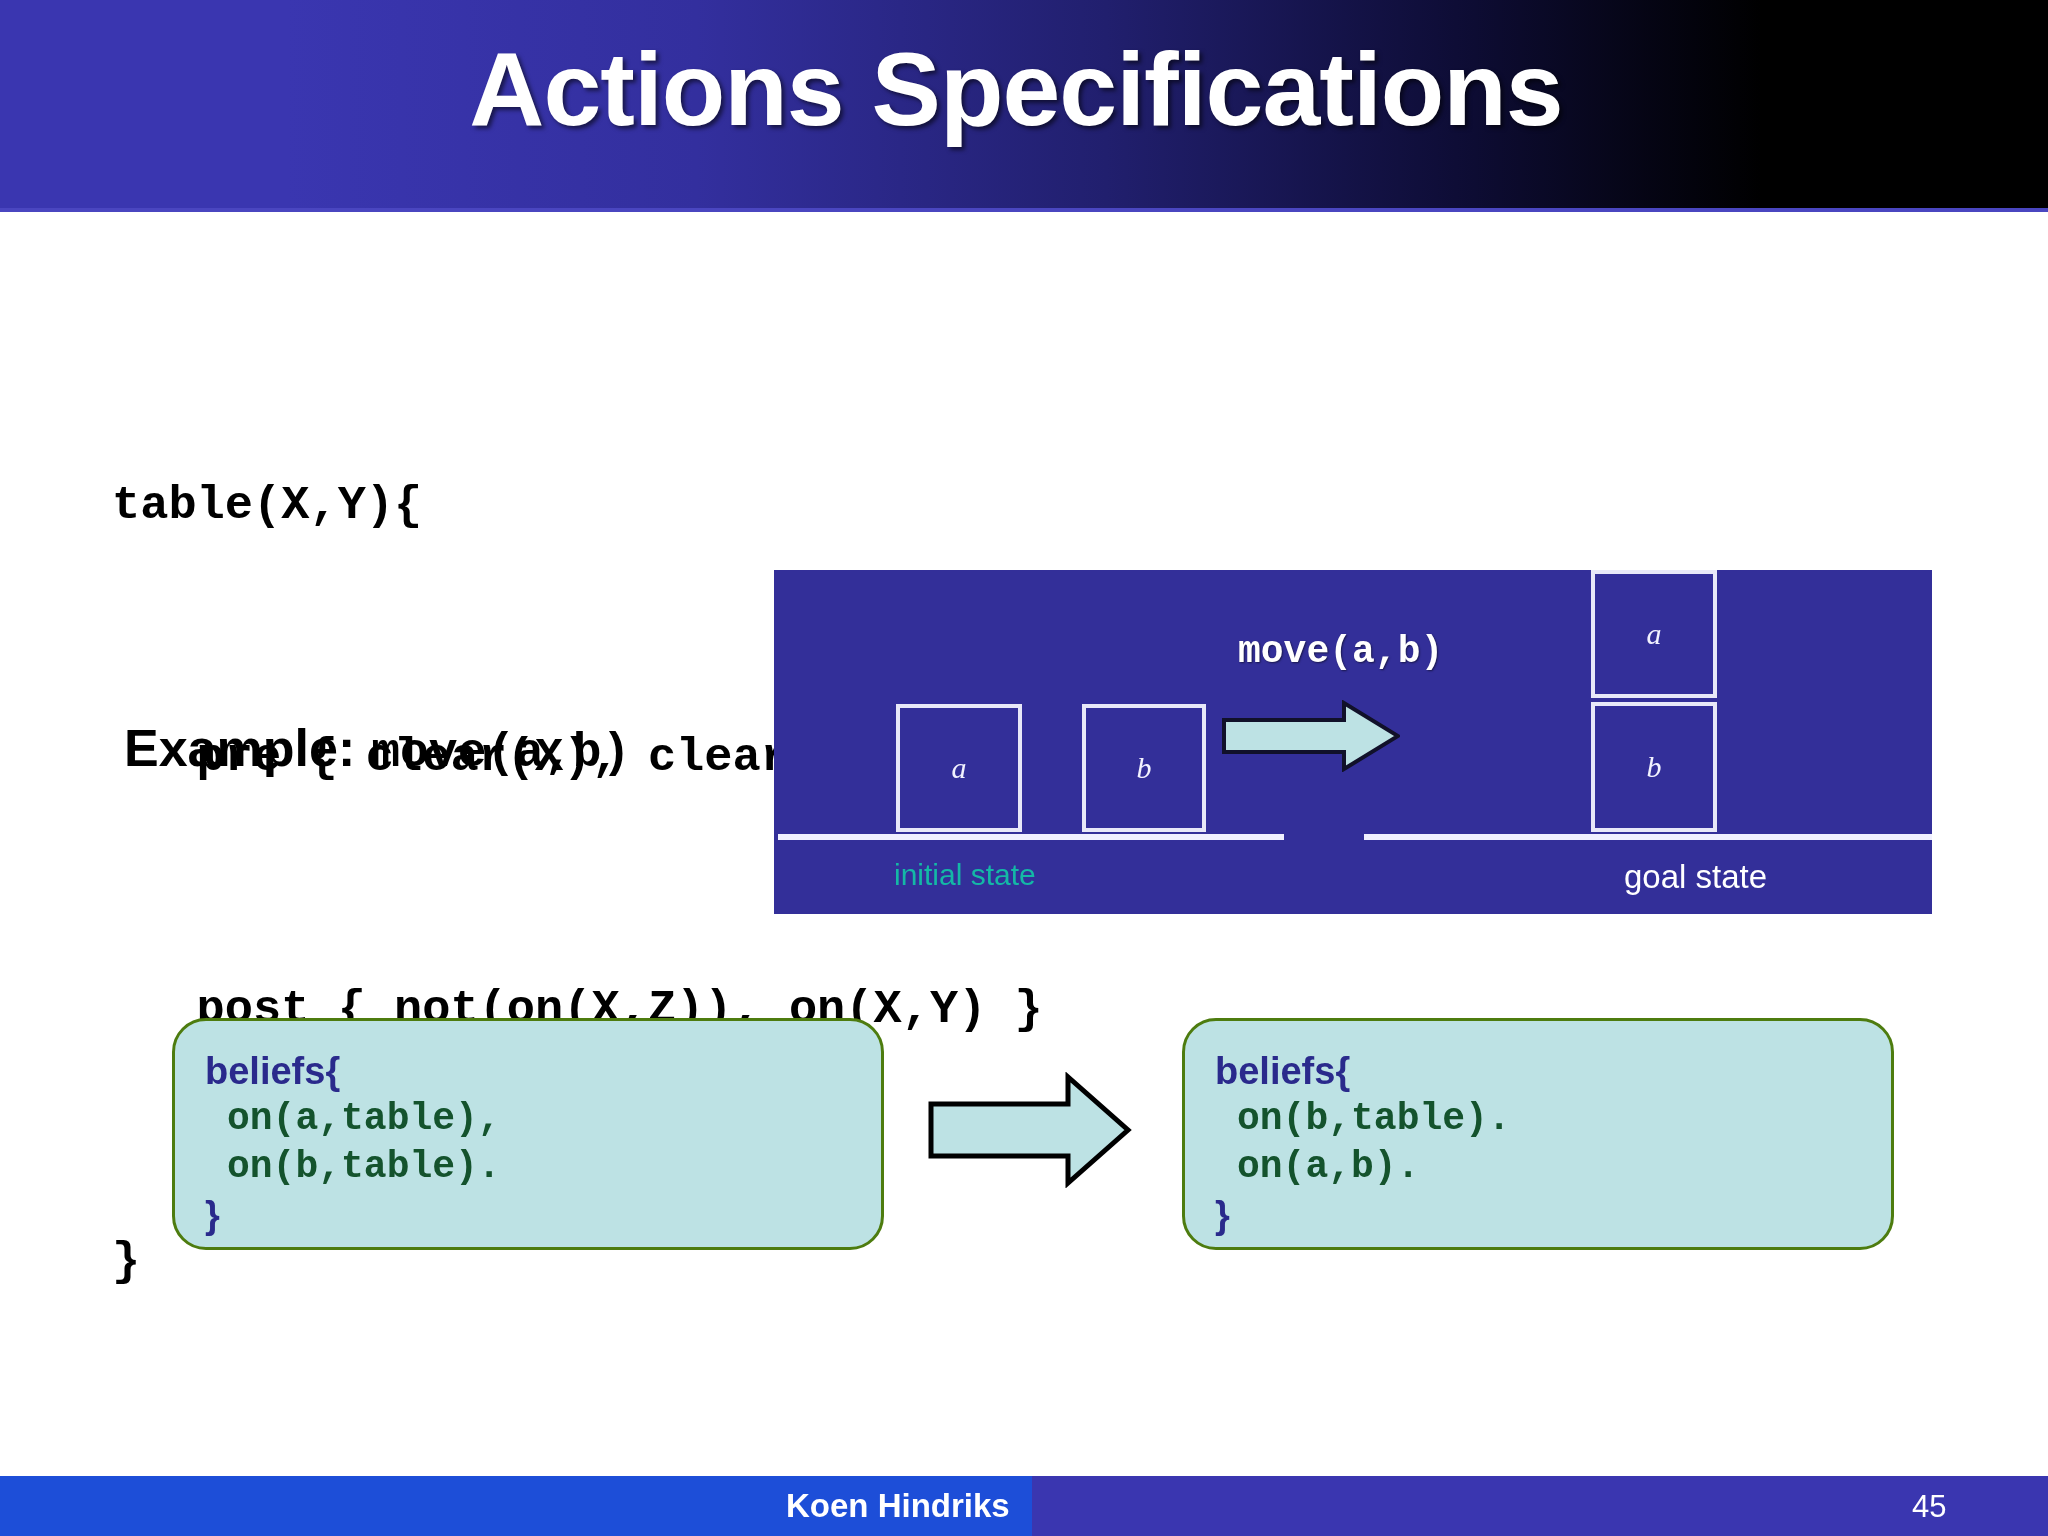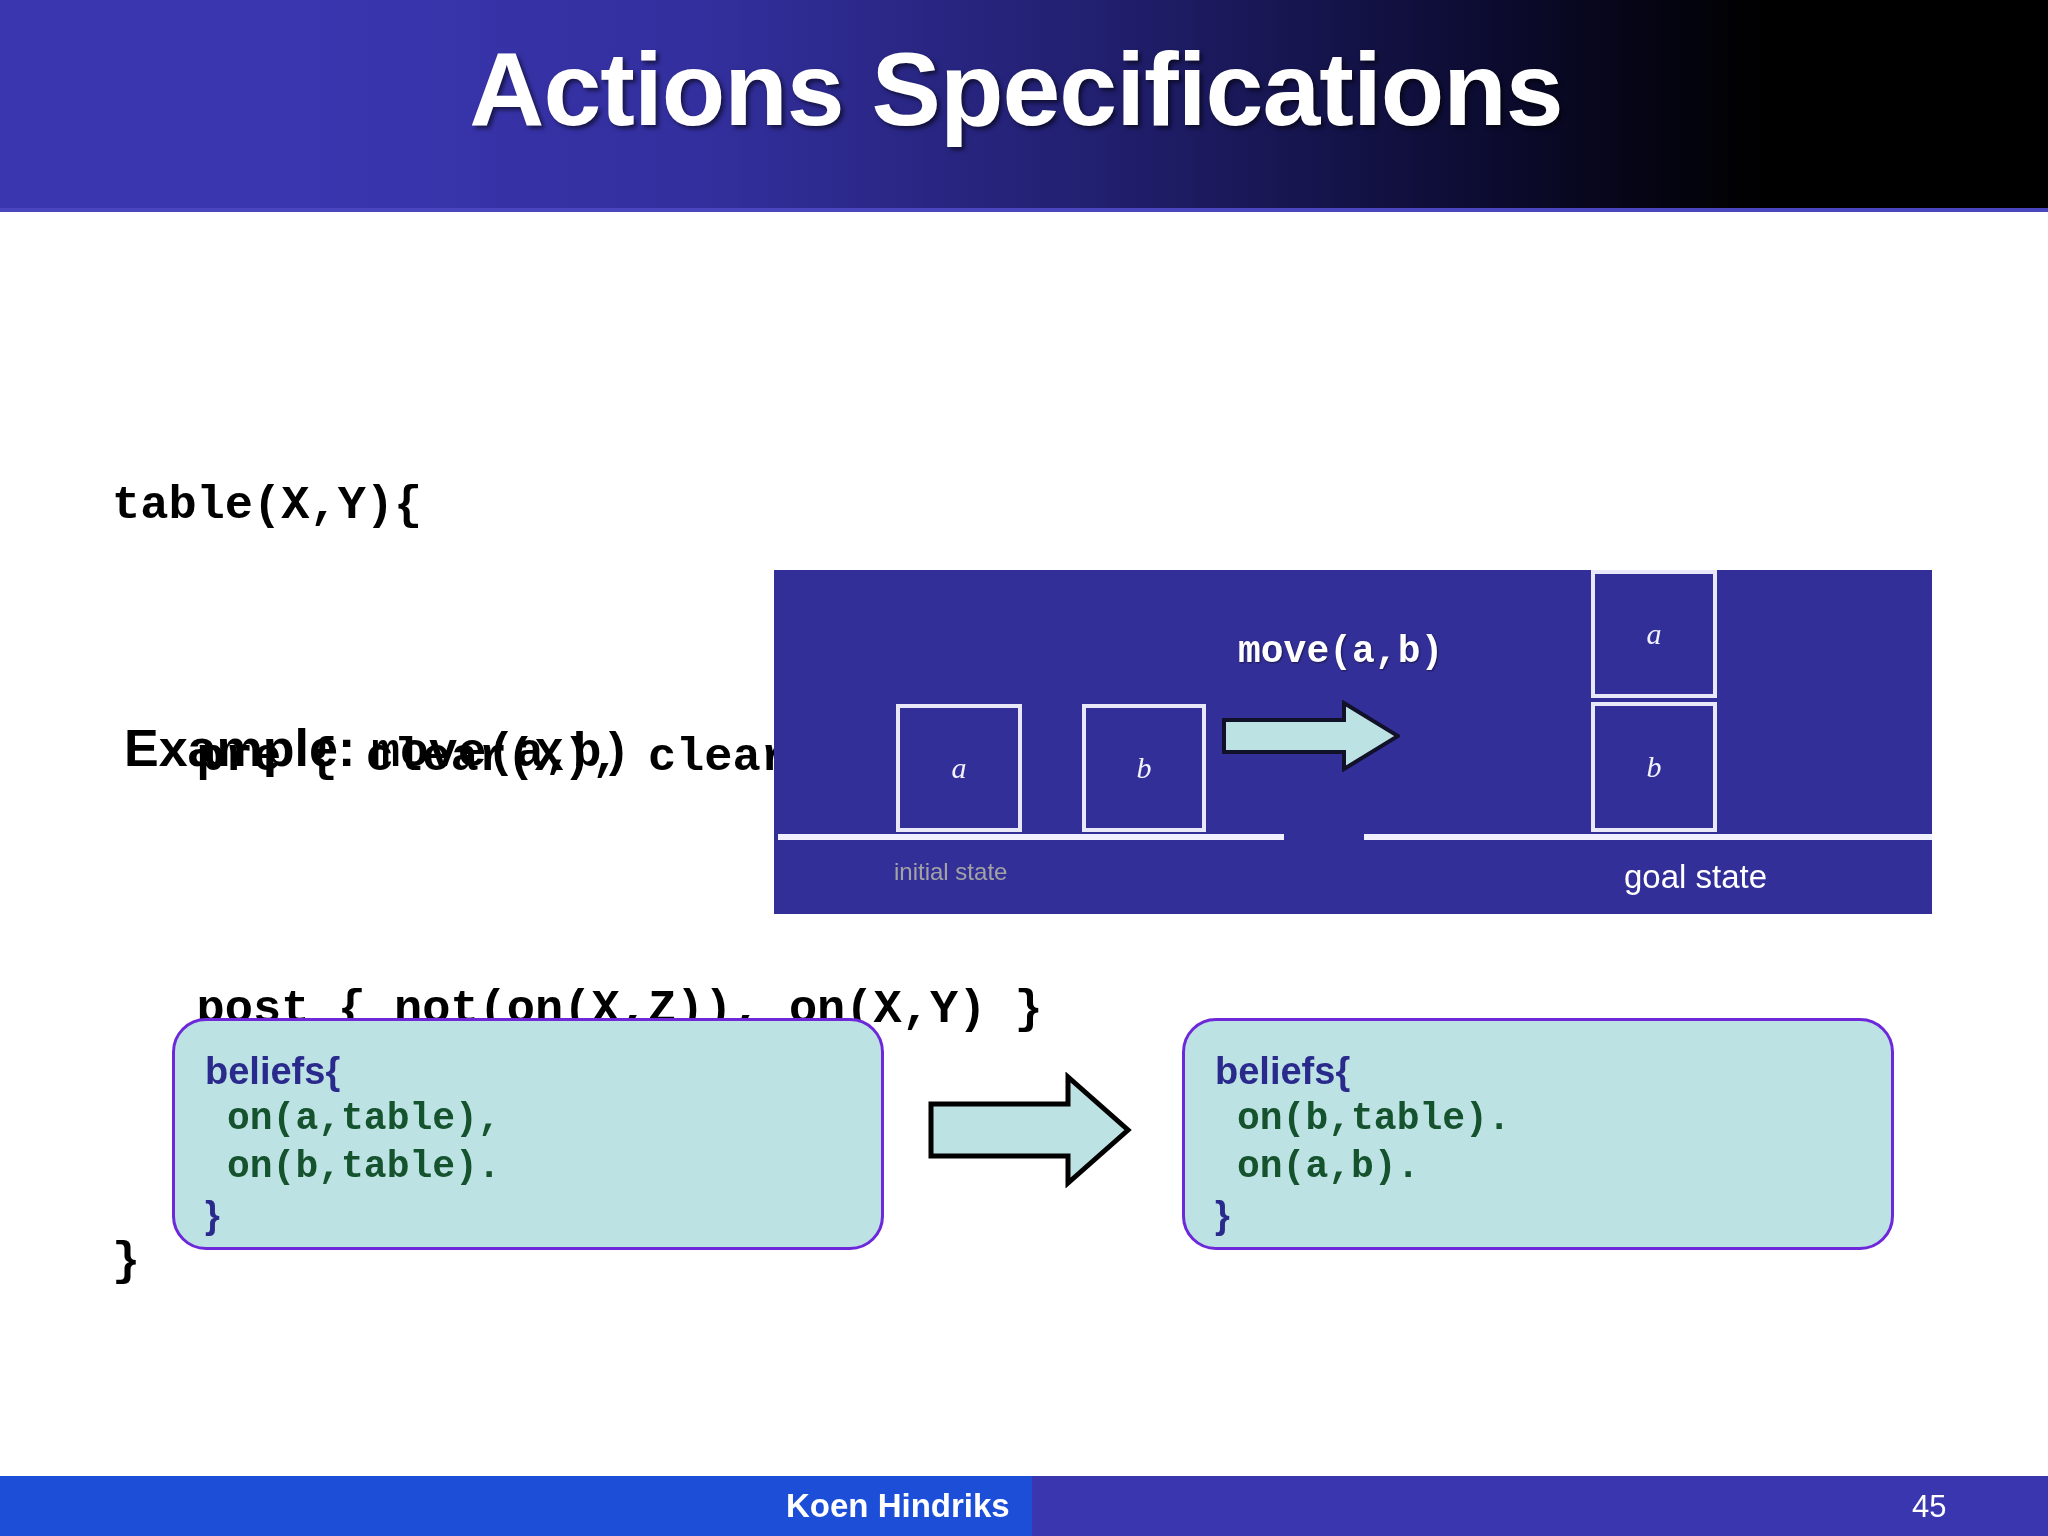--- a/index.html
+++ b/index.html
@@ -124,37 +124,37 @@
     text-shadow: 1px 1px 2px rgba(0,0,0,0.5);
   }
   #diagram-arrow {
     position: absolute;
     left: 448px; top: 130px;
     width: 178px; height: 72px;
   }
   #label-initial-state {
     position: absolute;
     left: 120px; top: 288px;
-    color: #a3a3a3;
-    font-size: 24px;
+    color: #14b8a6;
+    font-size: 30px;
     white-space: nowrap;
   }
   #label-goal-state {
     position: absolute;
     left: 850px; top: 288px;
     color: #ffffff;
     font-size: 33px;
     white-space: nowrap;
   }
 
   
   .beliefs-box {
     position: absolute;
     background: #bde2e4;
-    border: 3px solid #6d28d9;
+    border: 3px solid #4d7c0f;
     border-radius: 34px;
     padding: 26px 30px 20px 30px;
   }
   #beliefs-box-left  { left: 172px;  top: 1018px; width: 712px; height: 232px; }
   #beliefs-box-right { left: 1182px; top: 1018px; width: 712px; height: 232px; }
 
   .beliefs-header, .beliefs-footer {
     font-family: "Liberation Sans", sans-serif;
     font-weight: bold;
     font-size: 38px;

